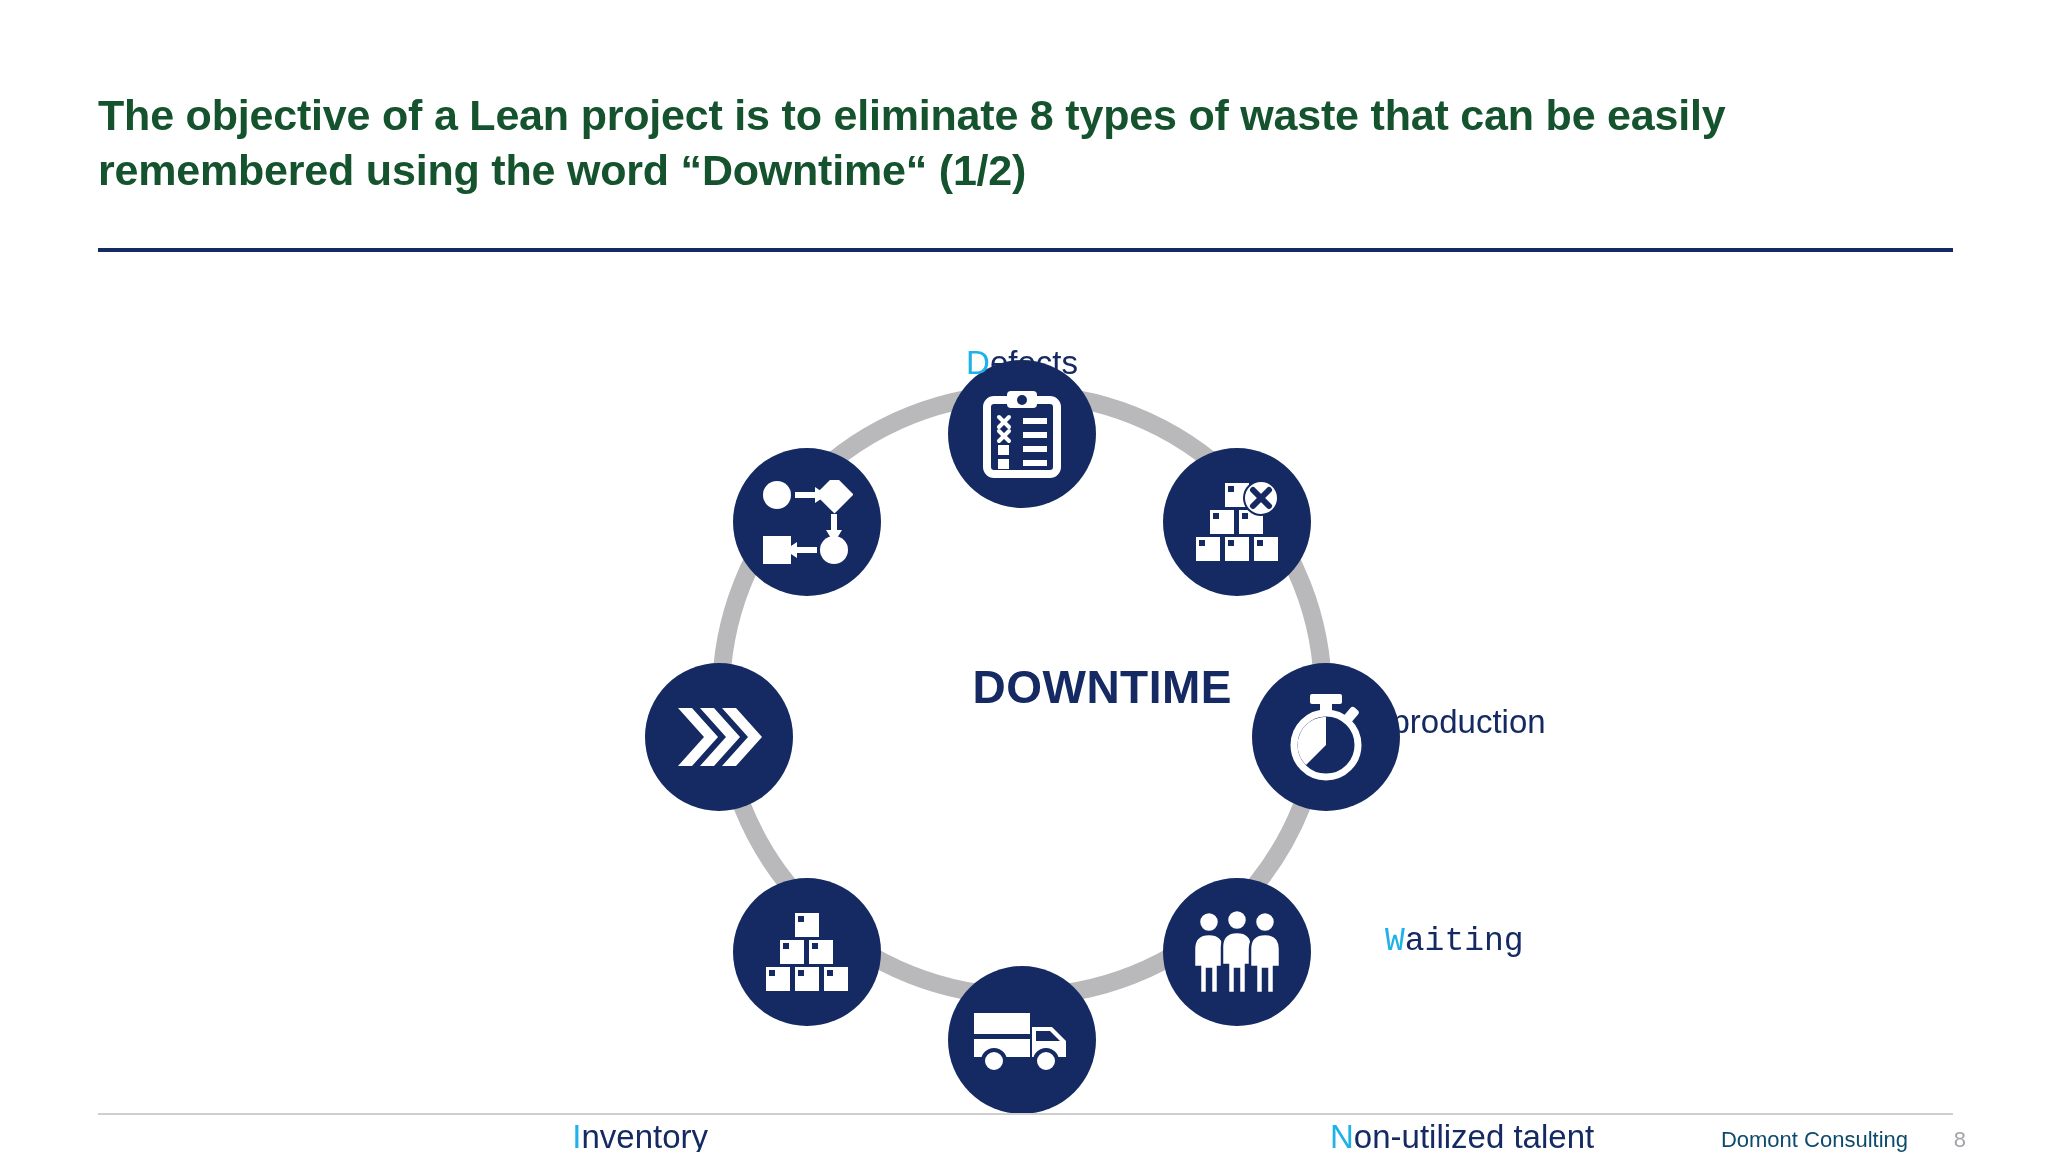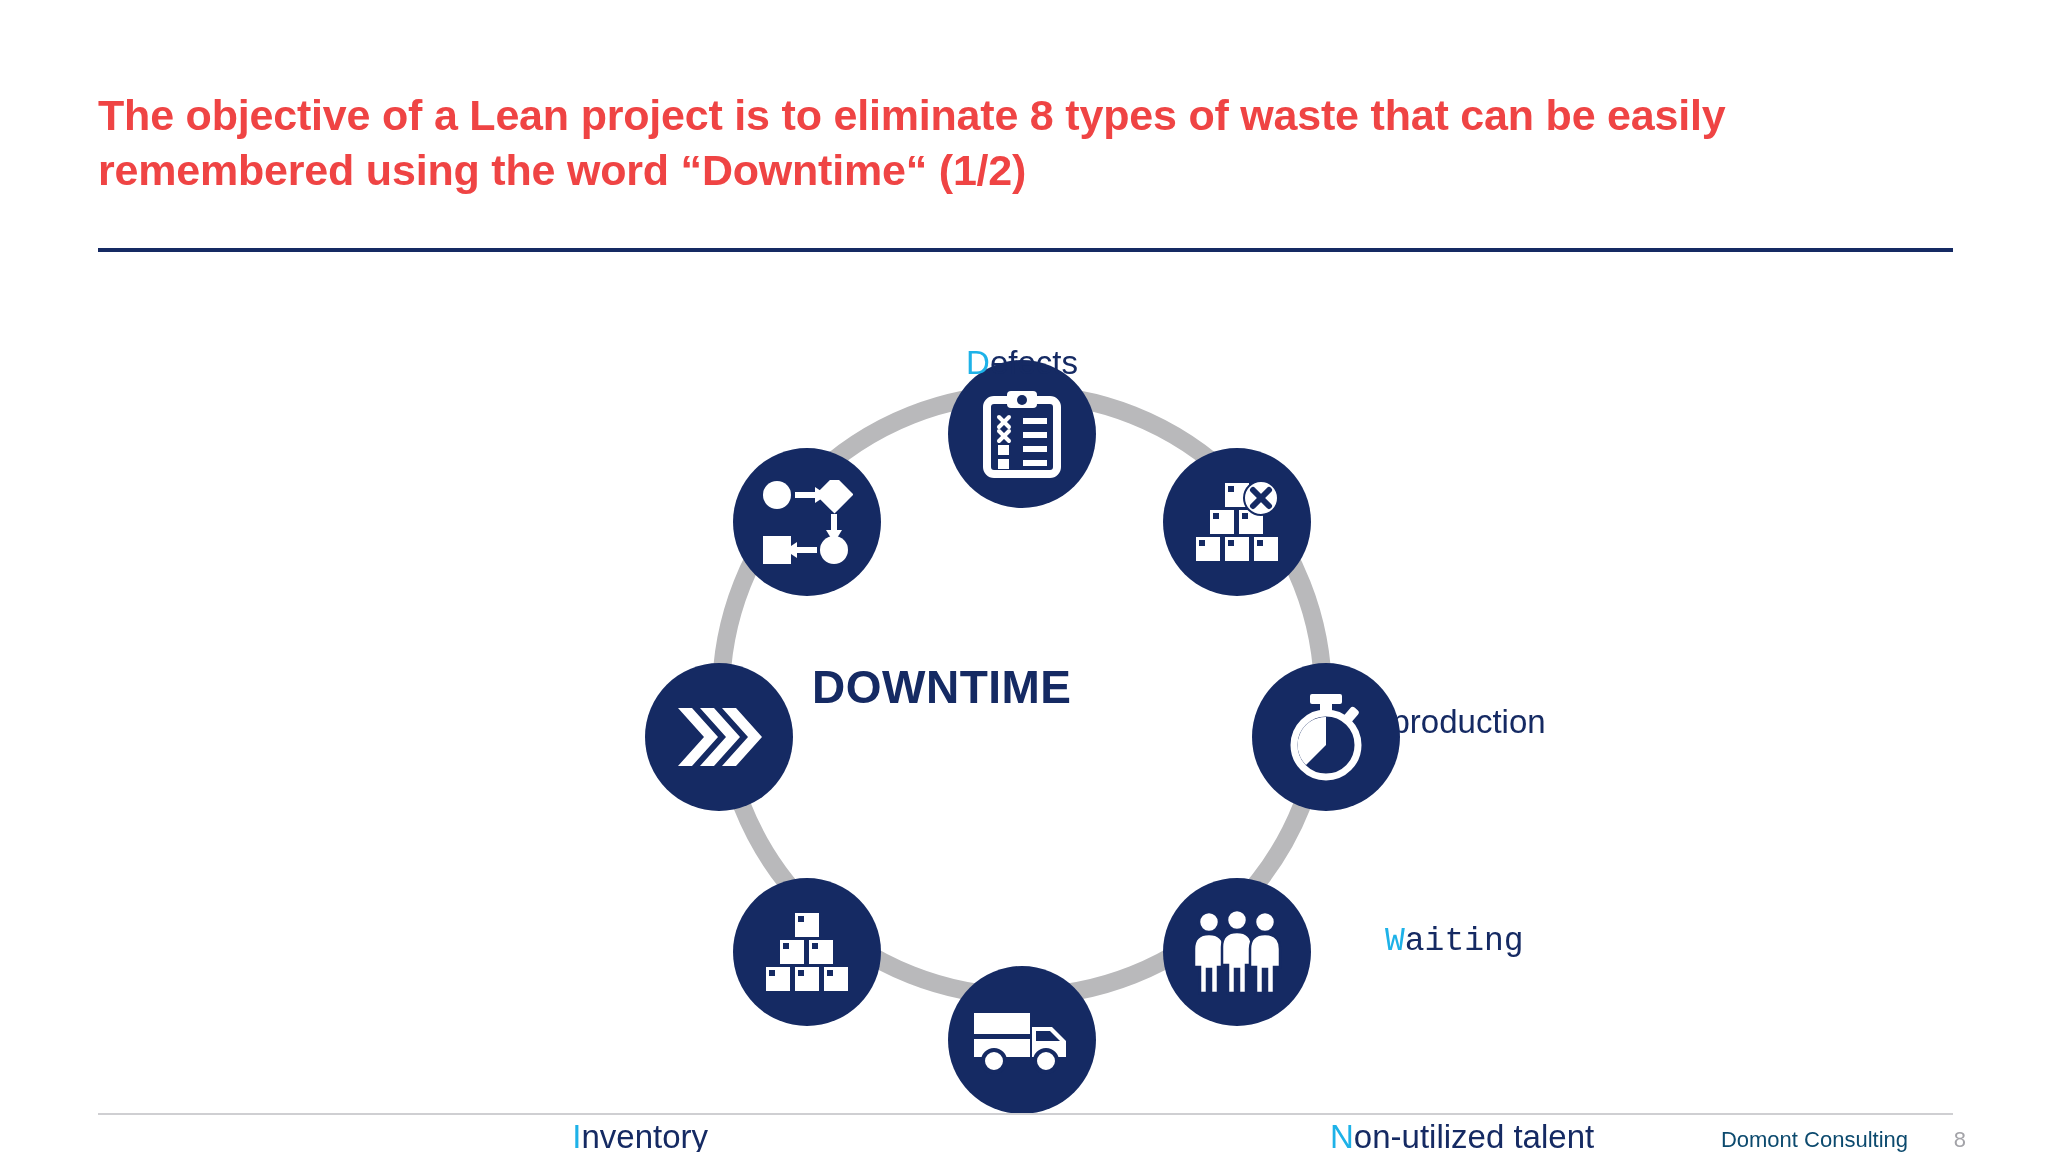--- a/index.html
+++ b/index.html
@@ -19,21 +19,21 @@
   
   .slide-title {
     position: absolute;
     left: 98px;
     top: 88px;
     width: 1855px;
     font-size: 43px;
     font-weight: bold;
     line-height: 1.28;
     letter-spacing: -0.2px;
-    color: #ef4444;
+    color: #14532d;
   }
   .title-rule {
     position: absolute;
     left: 98px;
     top: 248px;
     width: 1855px;
     height: 4px;
     background: #152a63;
   }
 
@@ -54,21 +54,21 @@
     height: 620px;
     border-radius: 50%;
     border: 18px solid #b9b9bb;
     box-sizing: border-box;
   }
   .center-word {
     position: absolute;
     left: 812px;
     top: 402px;
     width: 420px;
-    text-align: left;
+    text-align: right;
     font-size: 46px;
     font-weight: bold;
     letter-spacing: 0.5px;
     color: #152a63;
   }
 
   
   .node {
     position: absolute;
     width: 148px;

